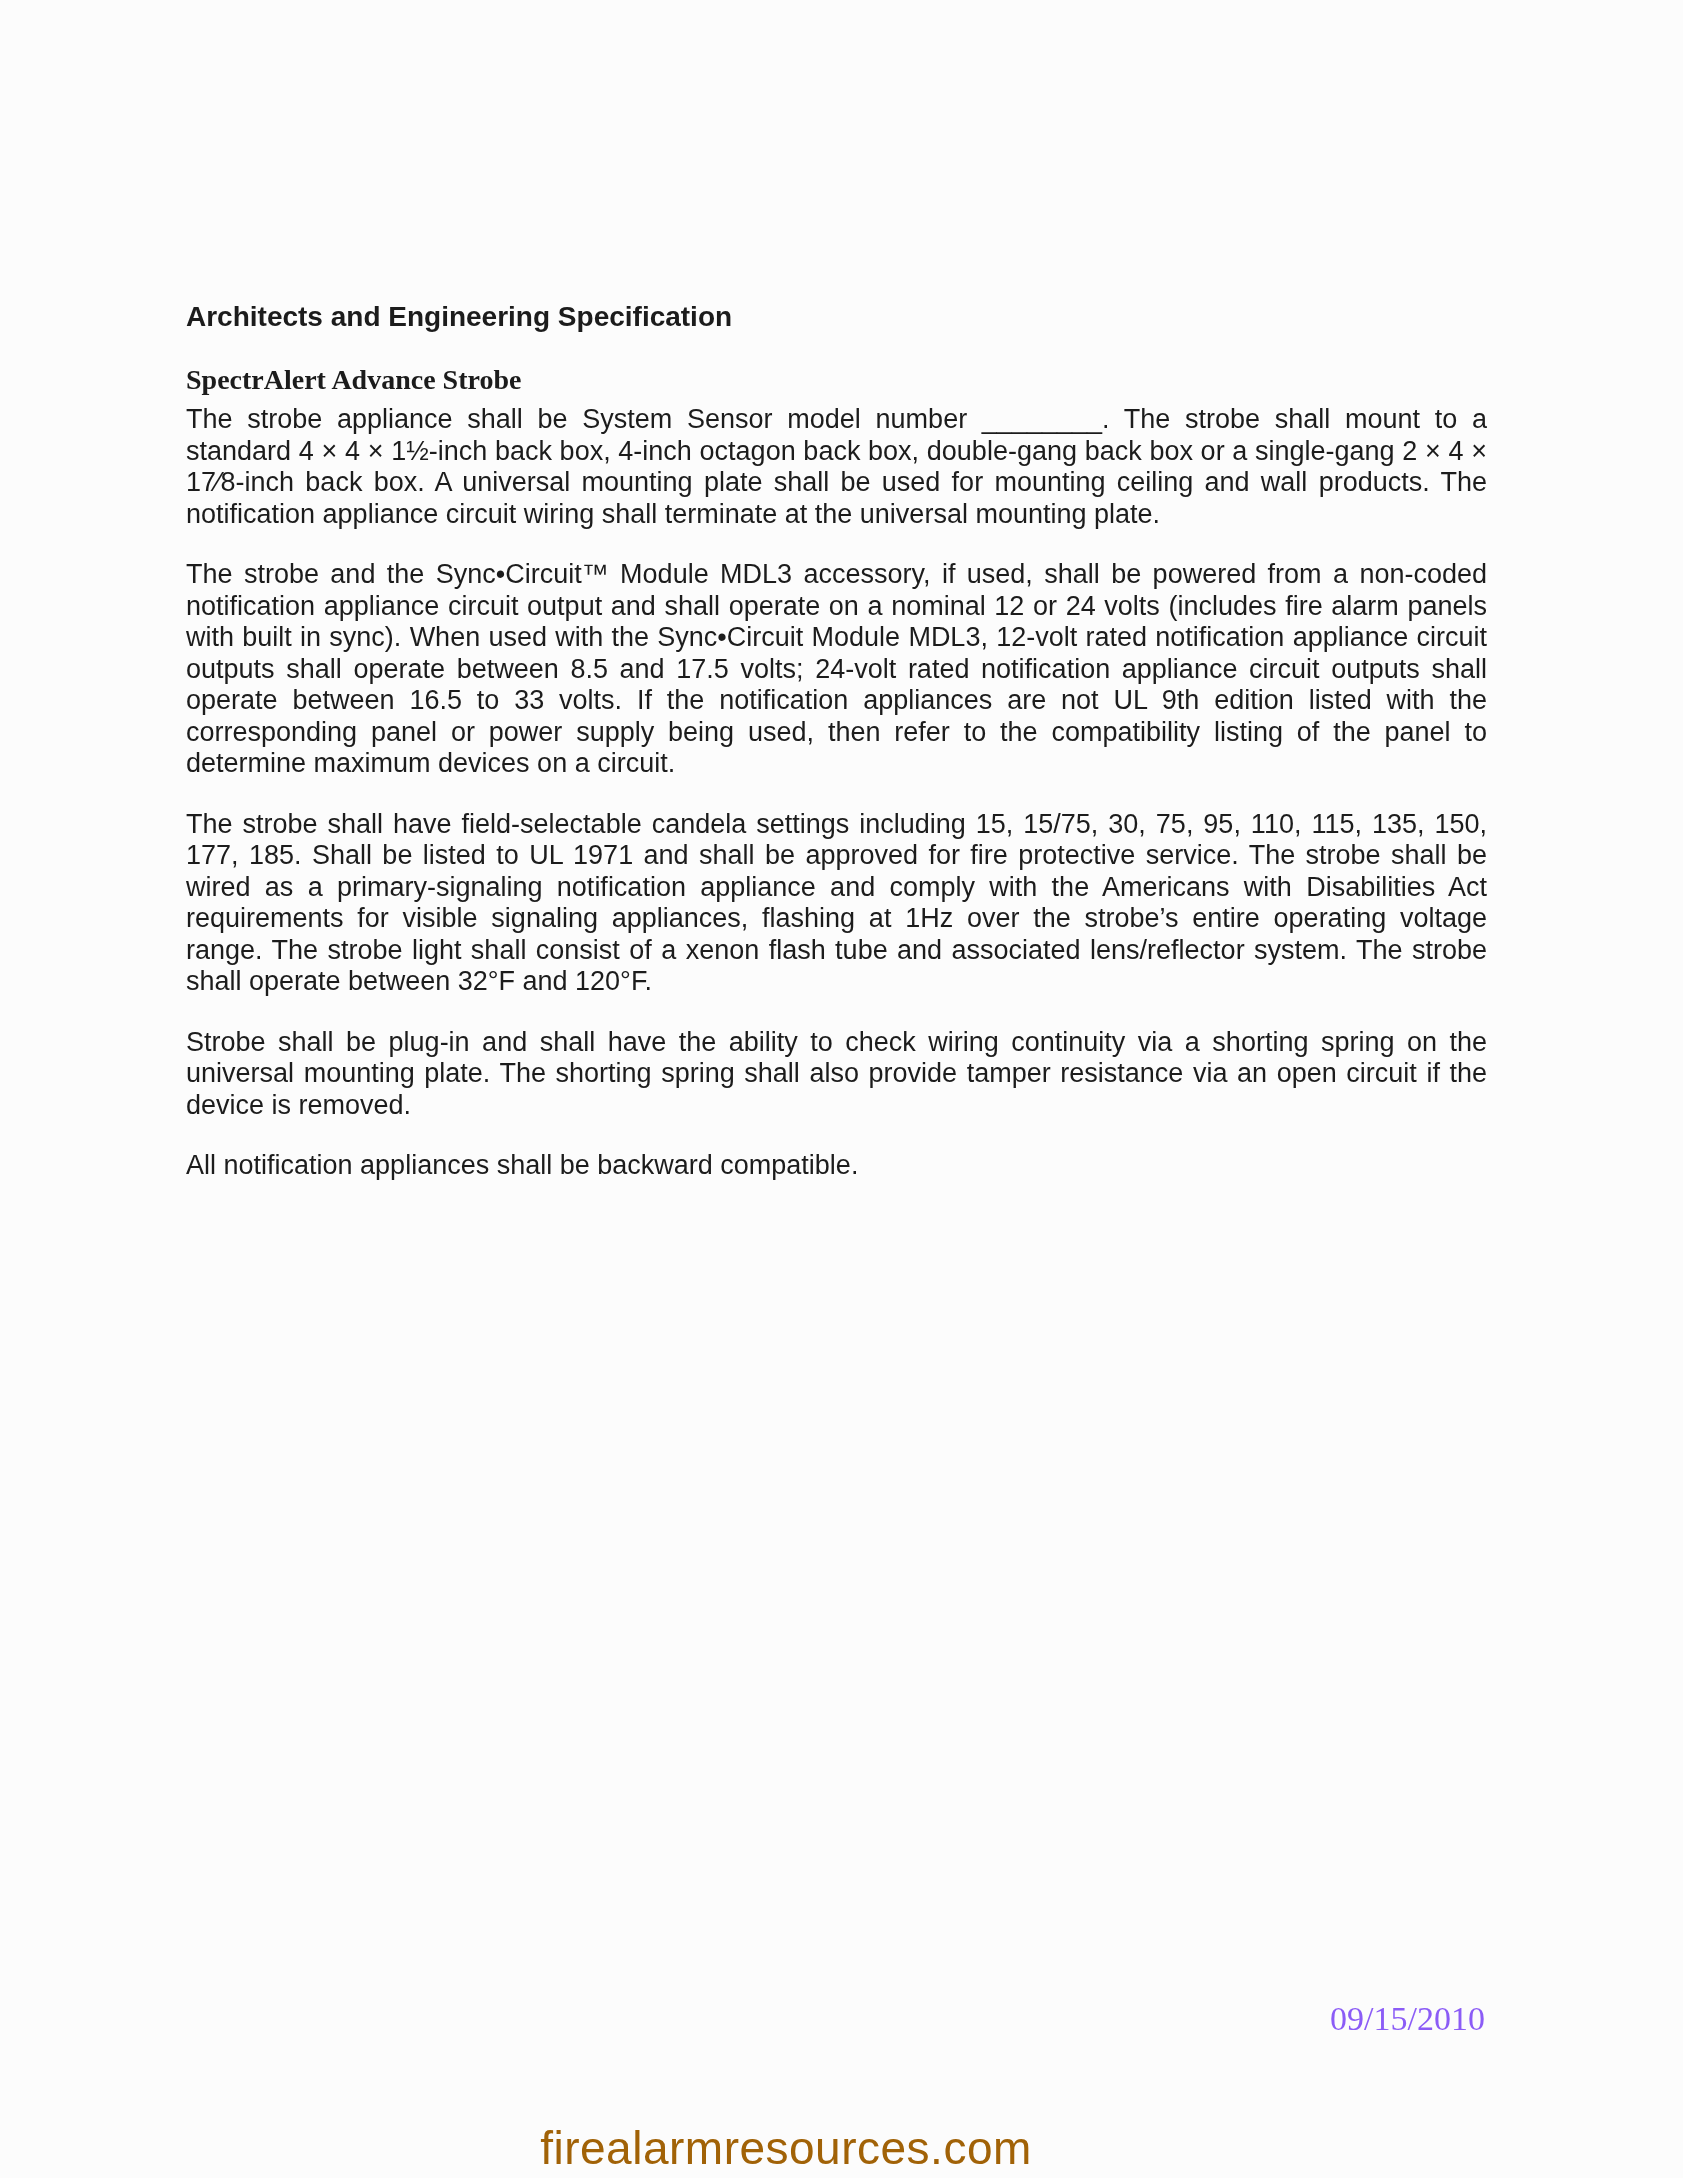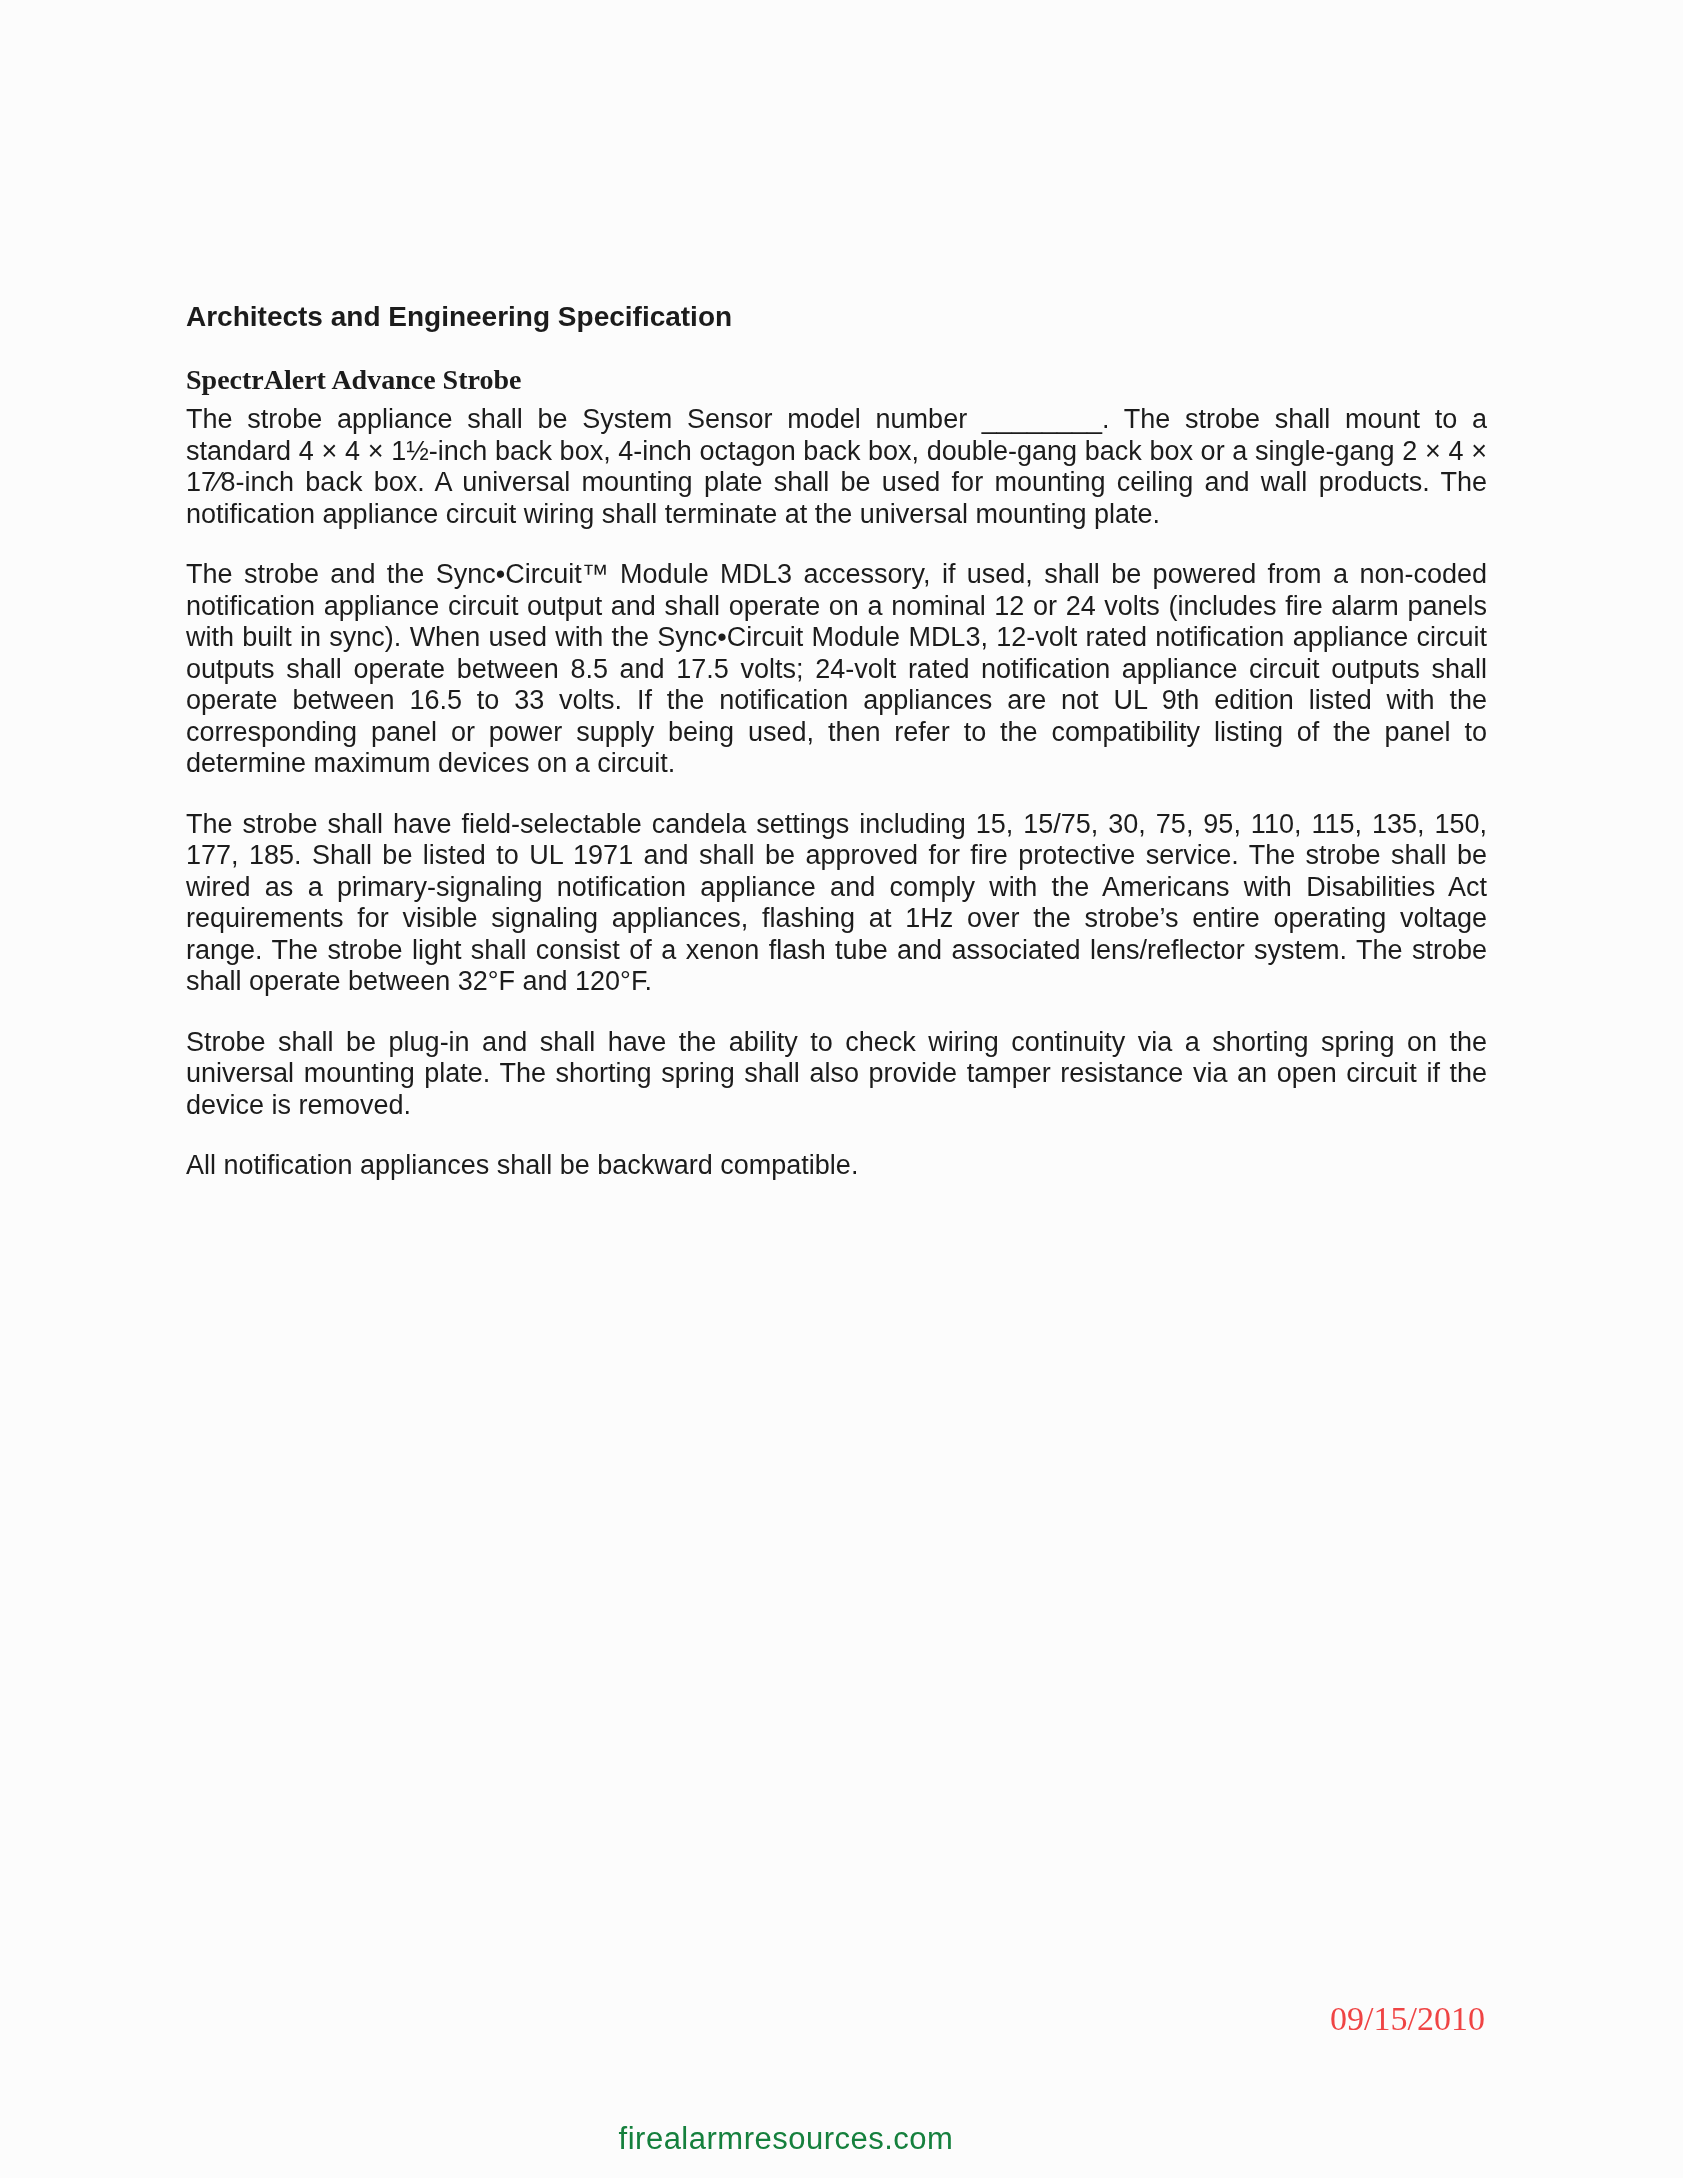--- a/index.html
+++ b/index.html
@@ -62,26 +62,26 @@
     font-size:27px;line-height:31.5px;
     text-align:justify;text-justify:inter-word;
     margin:29px 0 0 0;
   }
   p.bodytext.first{margin-top:8px;}
 
   
   .rev-date{
     position:absolute;top:2000px;right:198px;
     font-family:"Liberation Serif", serif;
-    font-size:34px;color:#ef4444;
+    font-size:34px;color:#8b5cf6;
   }
   .site-footer{
     position:absolute;top:2121px;left:0;right:111px;
     text-align:center;
-    font-size:31px;color:#15803d;
+    font-size:46px;color:#a16207;
     letter-spacing:0.5px;
   }
 </style>
 </head>
 <body>
 
 <div class="page">
 
 
   <div class="content">

